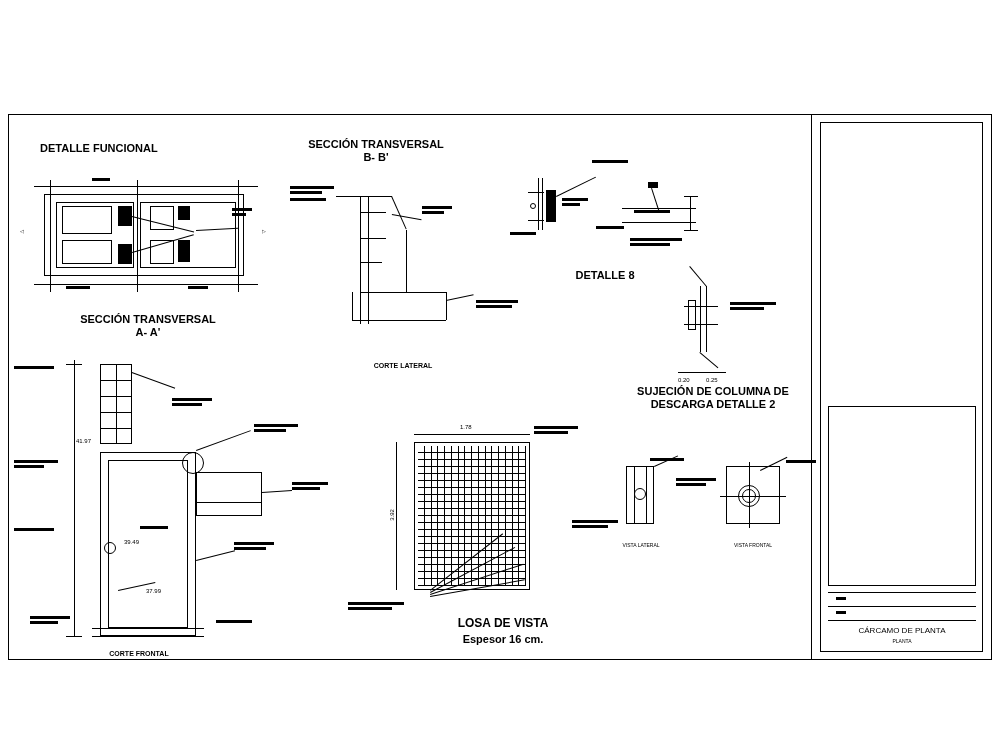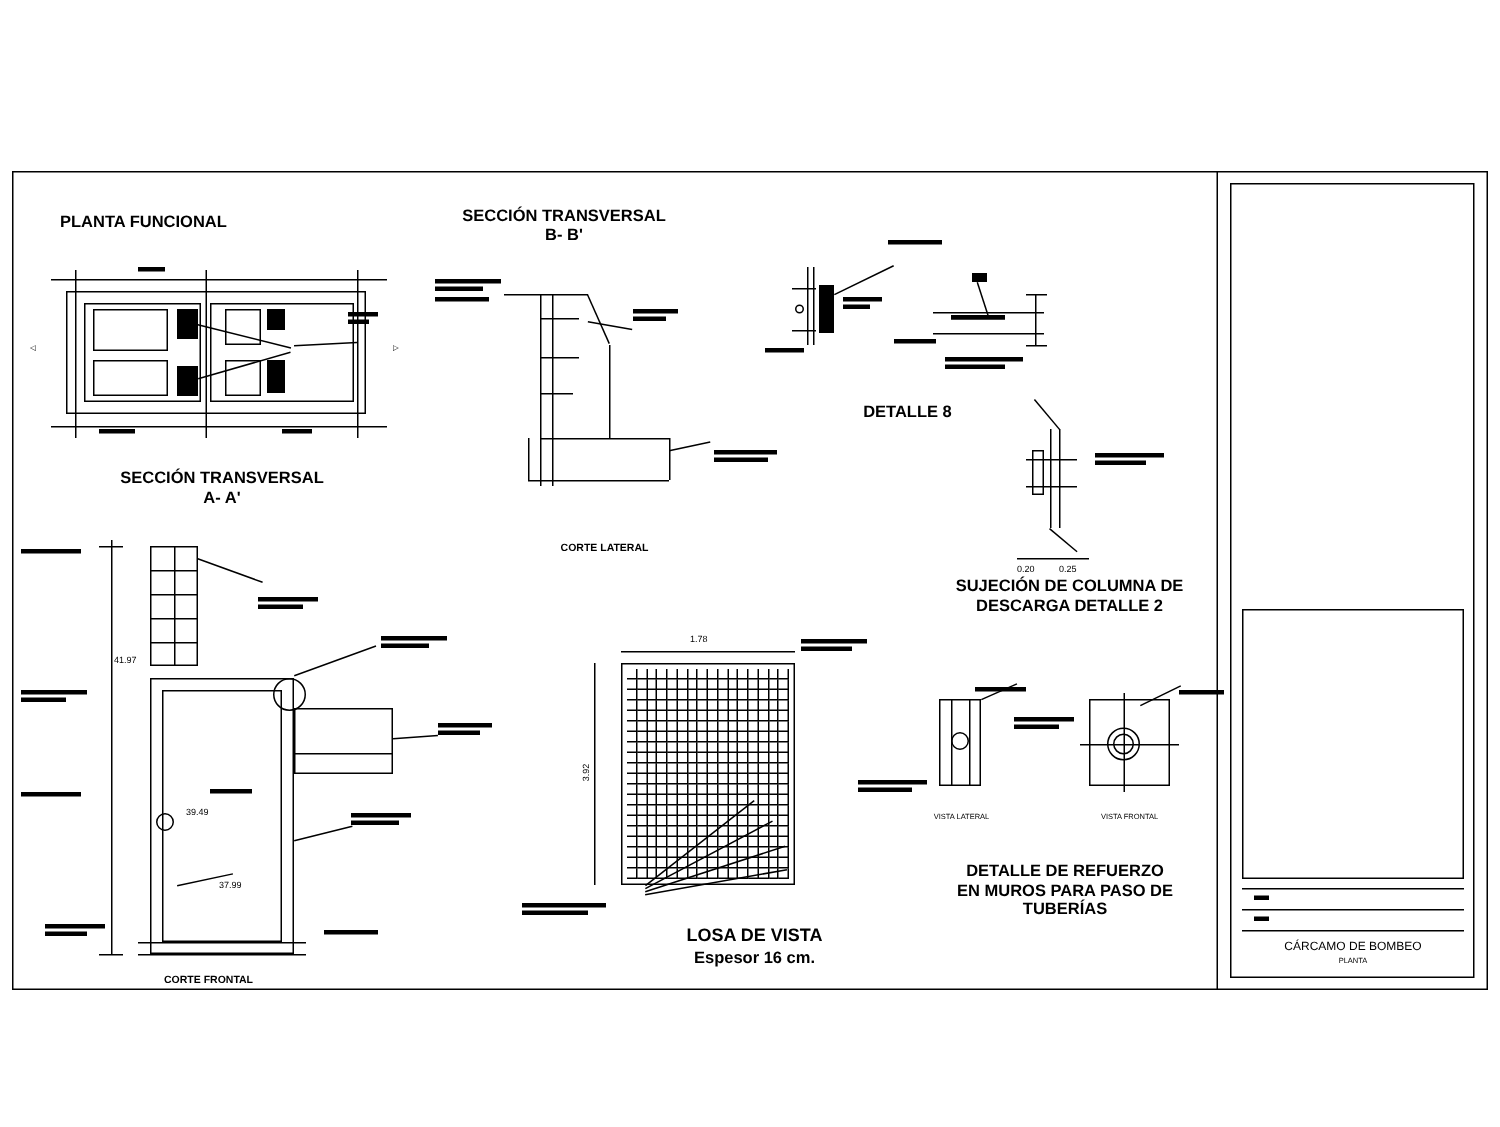--- a/index.html
+++ b/index.html
@@ -26,21 +26,21 @@
 </head>
 <body>
 
 <div id="sheet">
 
   <div class="frame" style="left:8px;top:114px;width:984px;height:546px;"></div>
 
   <div class="vl" style="left:811px;top:114px;height:546px;"></div>
   <div class="frame" style="left:820px;top:122px;width:163px;height:530px;"></div>
 
-  <div class="lbl" style="left:40px;top:142px;width:180px;font-size:11px;text-align:left;">PLANTA FUNCIONAL</div>
+  <div class="lbl" style="left:40px;top:142px;width:180px;font-size:11px;text-align:left;">DETALLE FUNCIONAL</div>
 
   <div class="box" style="left:44px;top:194px;width:200px;height:82px;"></div>
   <div class="box" style="left:56px;top:202px;width:78px;height:66px;"></div>
   <div class="box" style="left:140px;top:202px;width:96px;height:66px;"></div>
   <div class="boxf" style="left:118px;top:206px;width:14px;height:20px;"></div>
   <div class="boxf" style="left:118px;top:244px;width:14px;height:20px;"></div>
   <div class="boxf" style="left:178px;top:206px;width:12px;height:14px;"></div>
   <div class="boxf" style="left:178px;top:240px;width:12px;height:22px;"></div>
   <div class="box" style="left:62px;top:206px;width:50px;height:28px;"></div>
   <div class="box" style="left:62px;top:240px;width:50px;height:24px;"></div>
@@ -592,30 +592,27 @@
       <i style="width:30px;"></i>
     </div>
   <div class="tg" style="left:572px;top:520px;width:46px;">
       <i style="width:46px;"></i>
       <i style="width:36px;"></i>
     </div>
   <div class="ln" style="left:654px;top:466px;width:26px;transform:rotate(-24deg);"></div>
   <div class="ln" style="left:760px;top:470px;width:30px;transform:rotate(-26deg);"></div>
   <div class="lbl-sm" style="left:608px;top:543px;width:66px;font-size:5px;">VISTA LATERAL</div>
   <div class="lbl-sm" style="left:718px;top:543px;width:70px;font-size:5px;">VISTA FRONTAL</div>
-  <div class="lbl" style="left:612px;top:575px;width:196px;font-size:11px;">DETALLE DE REFUERZO
-EN MUROS PARA PASO DE
-TUBERÍAS</div>
 
   <div class="box" style="left:828px;top:406px;width:148px;height:180px;"></div>
   <div class="hl" style="left:828px;top:592px;width:148px;"></div>
   <div class="tg" style="left:836px;top:597px;width:10px;">
       <i style="width:10px;"></i>
     </div>
   <div class="hl" style="left:828px;top:606px;width:148px;"></div>
   <div class="tg" style="left:836px;top:611px;width:10px;">
       <i style="width:10px;"></i>
     </div>
   <div class="hl" style="left:828px;top:620px;width:148px;"></div>
-  <div class="lbl-sm" style="left:828px;top:626px;width:148px;font-size:8px;">CÁRCAMO DE BOMBEO</div>
+  <div class="lbl-sm" style="left:828px;top:626px;width:148px;font-size:8px;">CÁRCAMO DE PLANTA</div>
   <div class="lbl-sm" style="left:828px;top:639px;width:148px;font-size:5px;">PLANTA</div>
 
 </div>
 
 </body></html>

